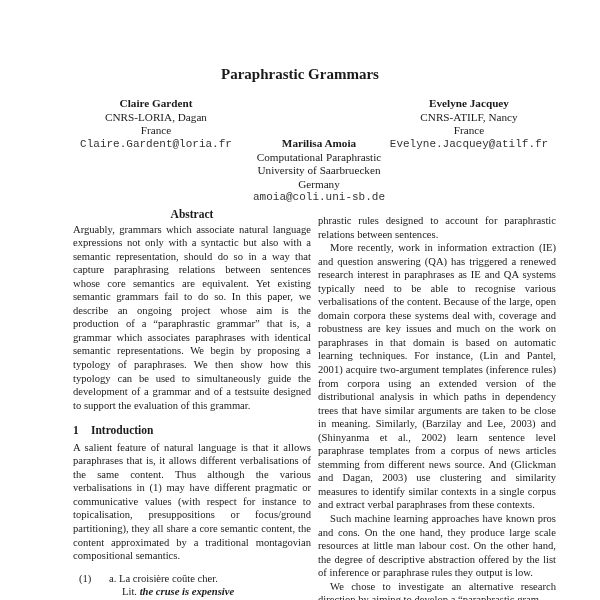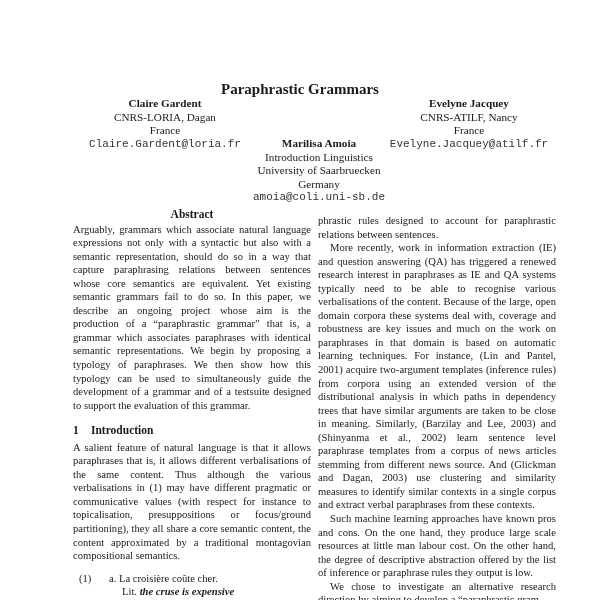--- a/index.html
+++ b/index.html
@@ -1,24 +1,24 @@
 <!DOCTYPE html>
 <html><head>
 <meta charset="utf-8">
 <style>
   html, body { margin:0; padding:0; background:#fff; }
   body { width:600px; height:600px; overflow:hidden; position:relative;
          font-family:"Liberation Serif","DejaVu Serif",serif; color:#1a1a1a; }
   .title { position:absolute; top:66px; left:0; width:600px; text-align:center;
-           font-size:15px; font-weight:bold;margin-top:15px; }
+           font-size:15px; font-weight:bold; }
   .authors { position:absolute; top:97px; left:64px; width:496px; height:70px; }
   .author { position:absolute; top:0; text-align:center; font-size:11.2px; line-height:13.6px; }
   .author .name { font-weight:bold; }
   .author .mail { font-family:"Liberation Mono","DejaVu Sans Mono",monospace; font-size:11px; color:#333; }
-  .a1 { left:16px; width:170px; }
+  .a1 { left:7px; width:170px; }
   .a2 { left:170px; width:170px;margin-top:40px; }
   .a3 { left:310px; width:190px; }
   .col { position:absolute; top:208px; width:238px; font-size:10.6px; line-height:13.55px; text-align:justify; }
   .col.left { left:73px; }
   .col.right { left:318px; }
   .abs-h { text-align:center; font-weight:bold; font-size:11.5px; margin-bottom:1px; }
   .sec-h { font-weight:bold; font-size:11.5px; margin-top:12px; margin-bottom:3px; }
   .sec-h .num { display:inline-block; width:18px; }
   p { margin:0; }
   .indent { text-indent:12px; }
@@ -35,21 +35,21 @@
 
 <div class="authors">
   <div class="author a1">
     <div class="name">Claire Gardent</div>
     <div>CNRS-LORIA, Dagan</div>
     <div>France</div>
     <div class="mail">Claire.Gardent@loria.fr</div>
   </div>
   <div class="author a2">
     <div class="name">Marilisa Amoia</div>
-    <div>Introduction Linguistics</div>
+    <div>Computational Paraphrastic</div>
     <div>University of Saarbruecken</div>
     <div>Germany</div>
     <div class="mail">amoia@coli.uni-sb.de</div>
   </div>
   <div class="author a3">
     <div class="name">Evelyne Jacquey</div>
     <div>CNRS-ATILF, Nancy</div>
     <div>France</div>
     <div class="mail">Evelyne.Jacquey@atilf.fr</div>
   </div>

